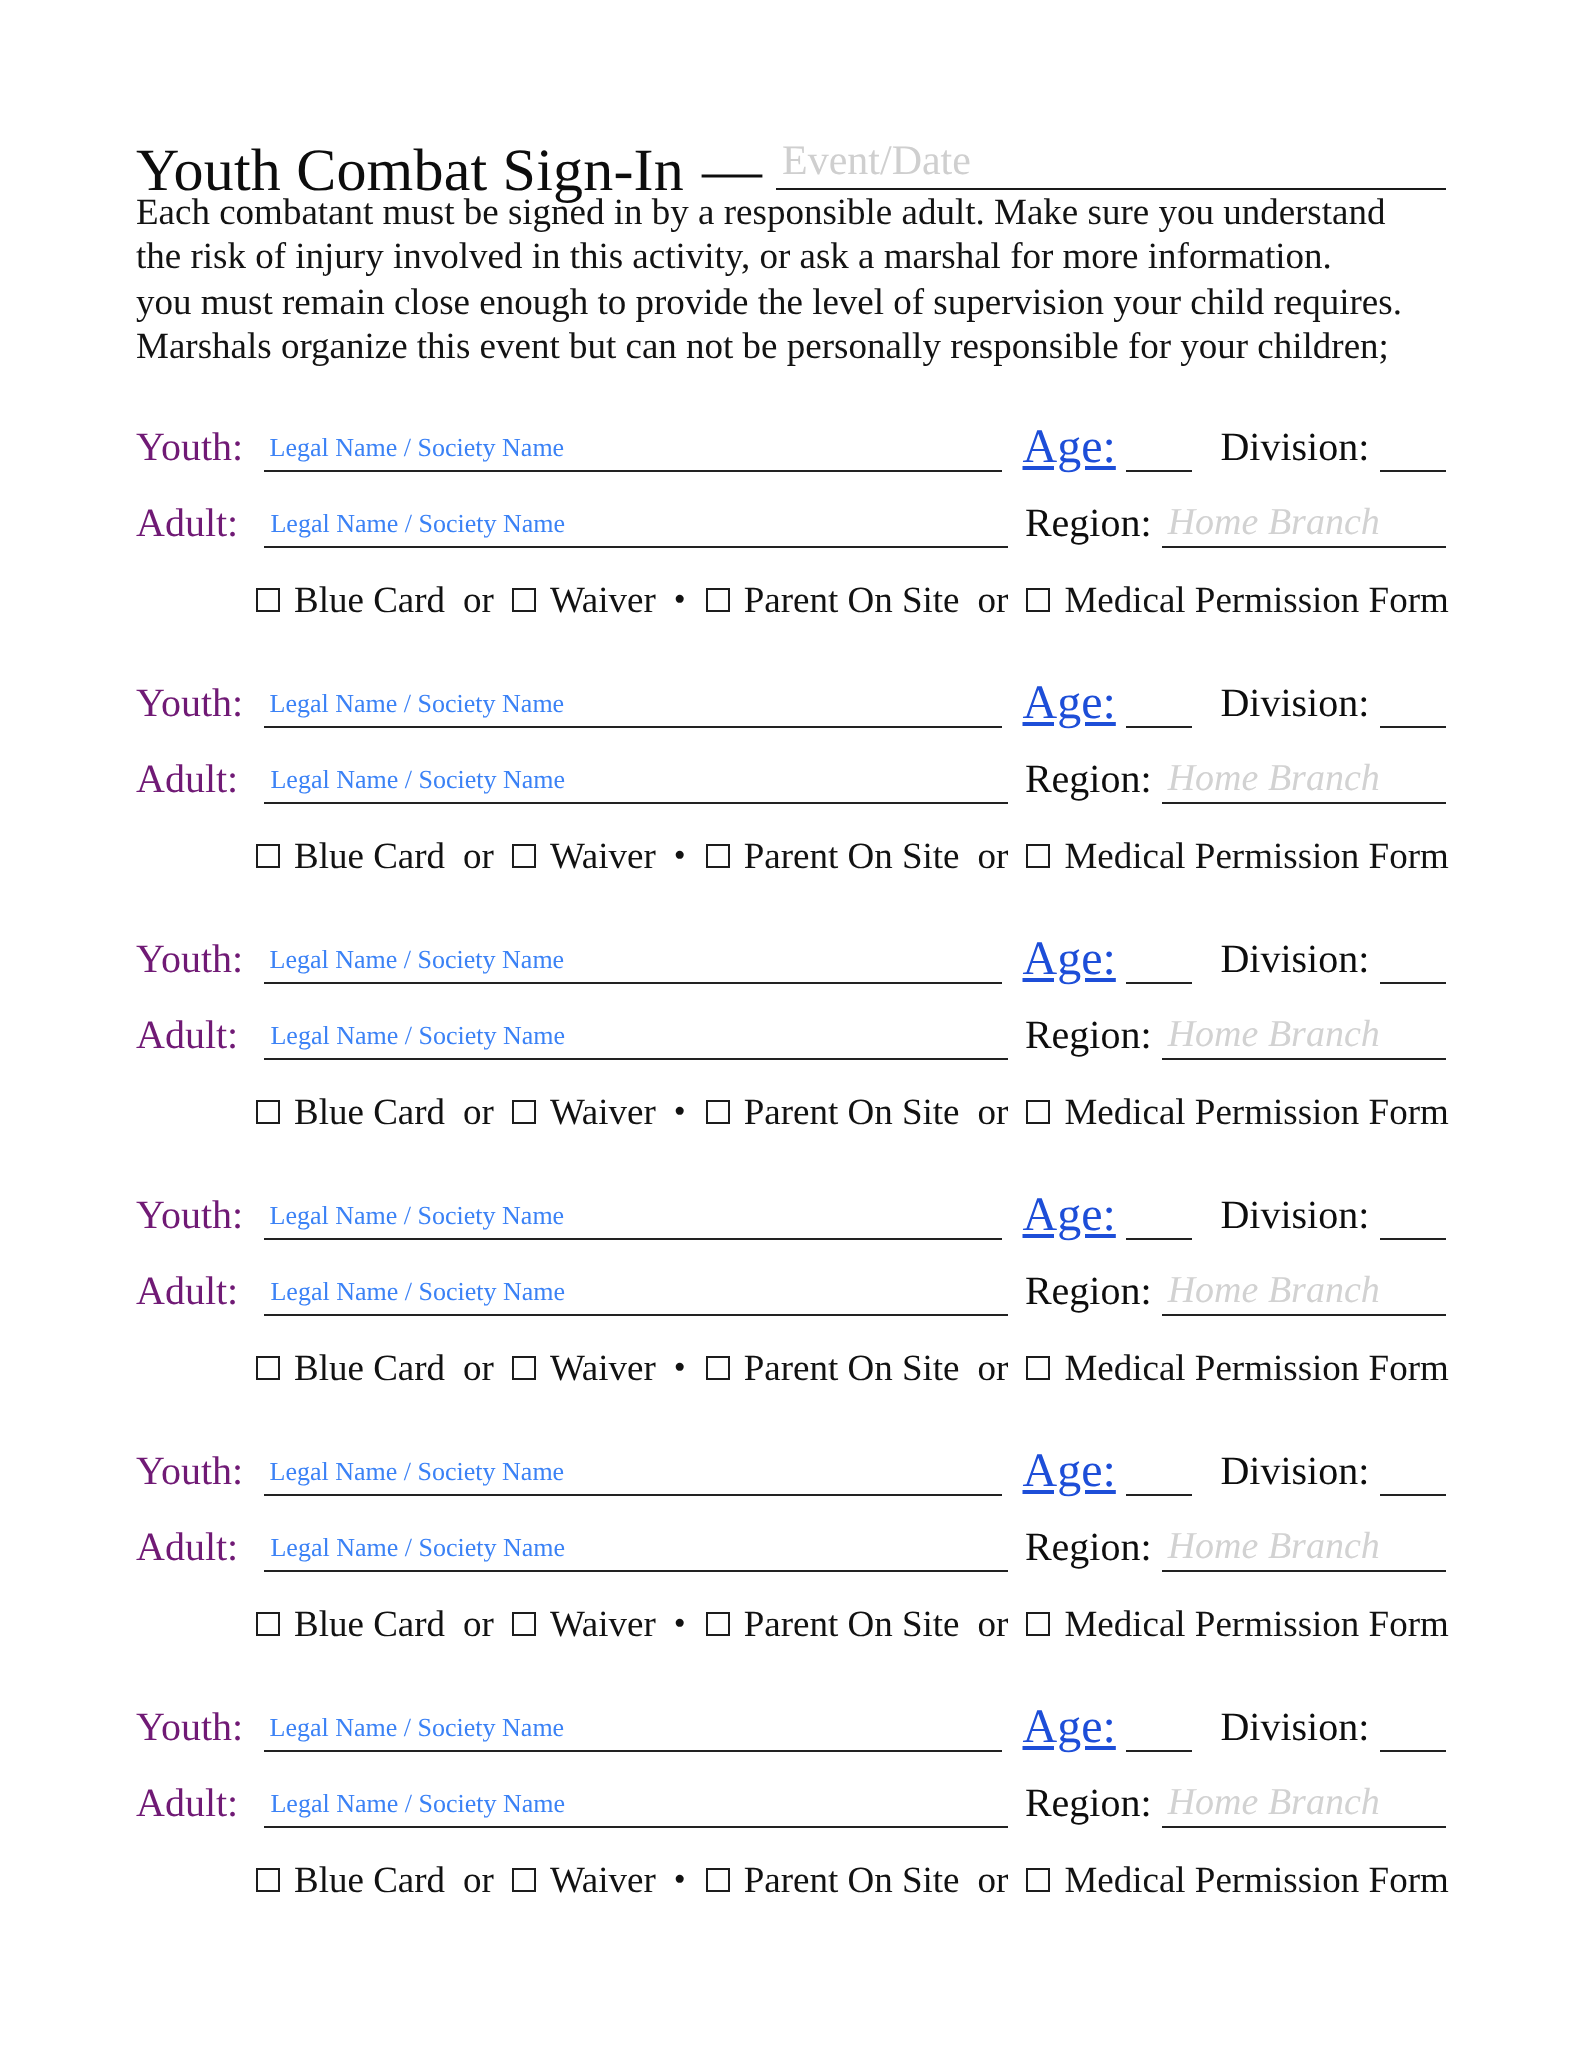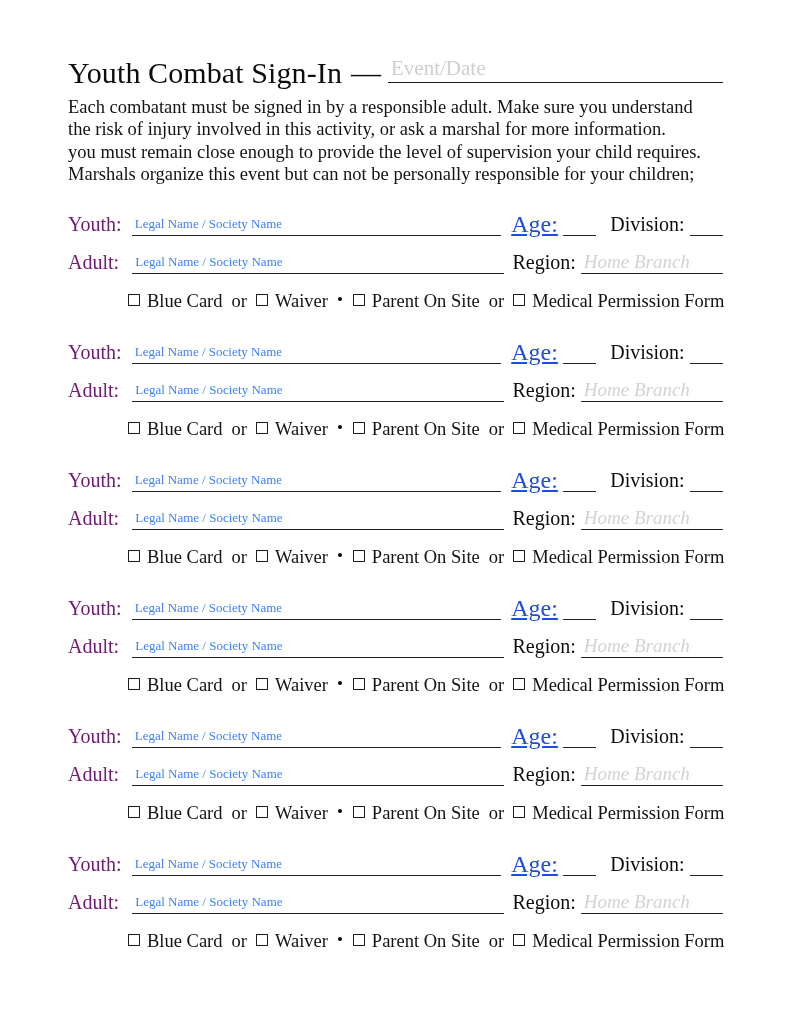--- a/index.html
+++ b/index.html
@@ -18,21 +18,21 @@
     position: relative;
     width: 791px;
     height: 1024px;
     background: #ffffff;
   }
 
   
   .header {
     position: absolute;
     left: 68px;
-    top: 52px;
+    top: 64px;
     width: 655px;
   }
   .title-row {
     display: flex;
     align-items: baseline;
     white-space: nowrap;
   }
   .doc-title {
     font-size: 30px;
     line-height: 34px;

